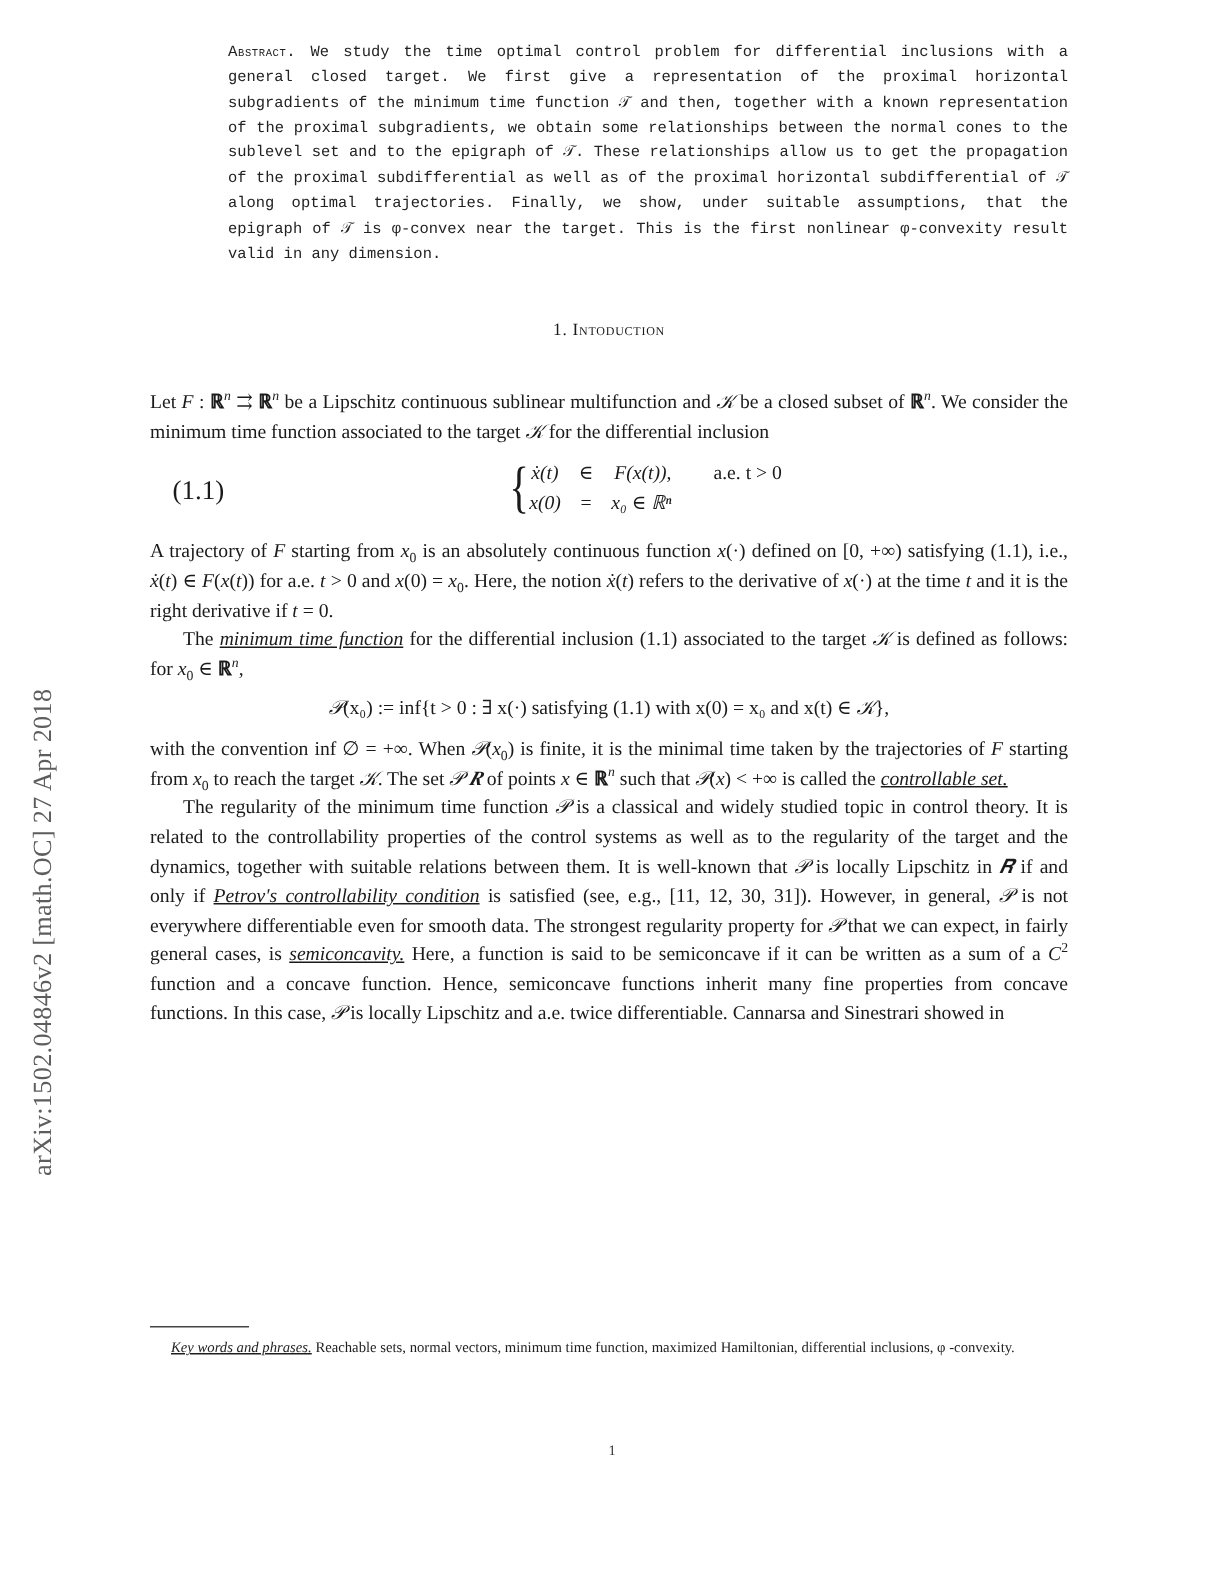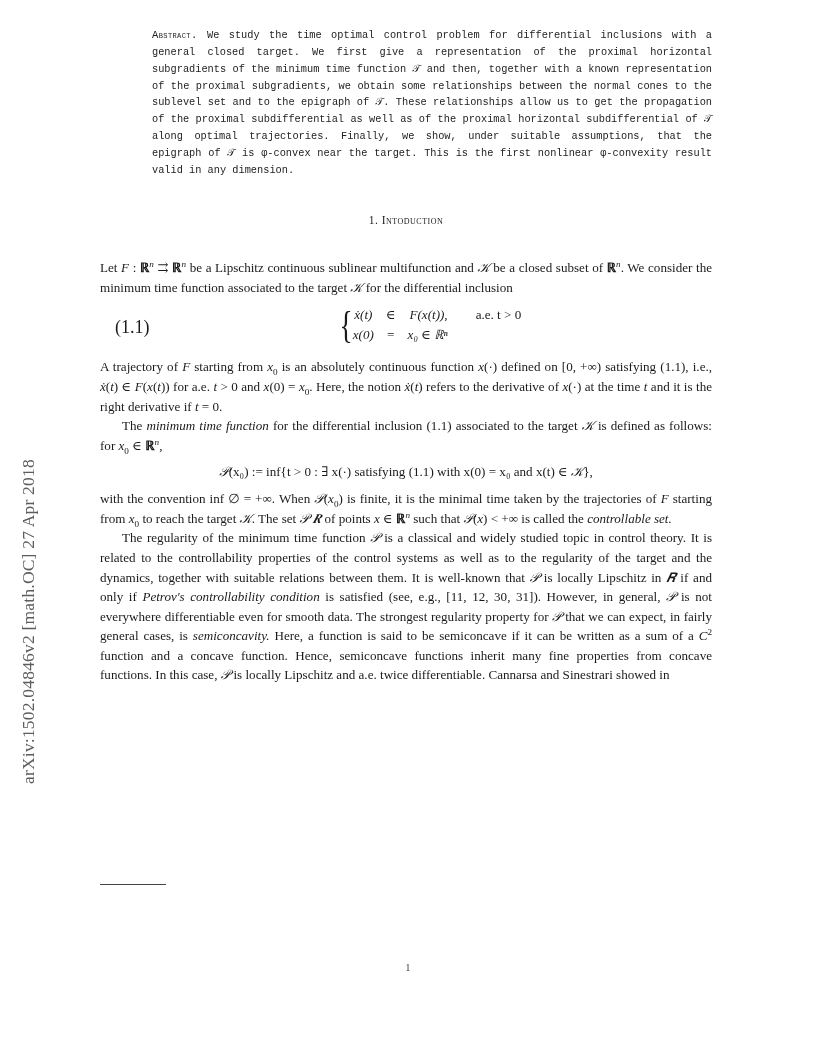--- a/index.html
+++ b/index.html
@@ -158,21 +158,21 @@
   .cases td.c-lhs { padding-right: 12px; text-align: center; }
   .cases td.c-rel { padding-right: 12px; text-align: center; }
   .cases td.c-rhs { text-align: right; white-space: nowrap; }
   .cases td.c-cond { padding-left: 28px; white-space: nowrap; text-align: right; }
 
   
   .mi { font-family: "Liberation Serif", "DejaVu Serif", serif; font-style: italic; }
   .mcal { font-family: "Liberation Serif", "DejaVu Serif", serif; font-style: italic; }
   .mbb { font-family: "Liberation Serif", "DejaVu Serif", serif; font-weight: bold; }
   sub, sup { font-size: 0.7em; line-height: 0; }
-  .it { font-style: italic; }
+  .it { font-style: italic; text-decoration: underline; }
 
   
   .footnotes {
     position: absolute;
     left: 100px;
     top: 884px;
     width: 614px;
   }
   .fn-rule {
     width: 66px;
@@ -264,17 +264,20 @@
     </p>
 
     <p class="body">
       <span>The regularity of the minimum time function </span><span class="mcal">𝒫</span><span> is a classical and widely studied topic in control theory. It is related to the controllability properties of the control systems as well as to the regularity of the target and the dynamics, together with suitable relations between them. It is well-known that </span><span class="mcal">𝒫</span><span> is locally Lipschitz in </span><span class="mcal">𝑹</span><span> if and only if </span><span class="it">Petrov's controllability condition</span><span> is satisfied (see, e.g., [11, 12, 30, 31]). However, in general, </span><span class="mcal">𝒫</span><span> is not everywhere differentiable even for smooth data. The strongest regularity property for </span><span class="mcal">𝒫</span><span> that we can expect, in fairly general cases, is </span><span class="it">semiconcavity.</span><span> Here, a function is said to be semiconcave if it can be written as a sum of a </span><span class="mi">C</span><sup>2</sup><span> function and a concave function. Hence, semiconcave functions inherit many fine properties from concave functions. In this case, </span><span class="mcal">𝒫</span><span> is locally Lipschitz and a.e. twice differentiable. Cannarsa and Sinestrari showed in</span>
     </p>
 
   </div>
 
   <div class="footnotes">
     <div class="fn-rule"></div>
+    <p class="fn-line">
+      <span class="it">Key words and phrases.</span><span> Reachable sets, normal vectors, minimum time function, maximized Hamiltonian, differential inclusions, φ -convexity.</span>
+    </p>
   </div>
 
   <div class="page-number">1</div>
 
 </div>
 
 </body></html>

